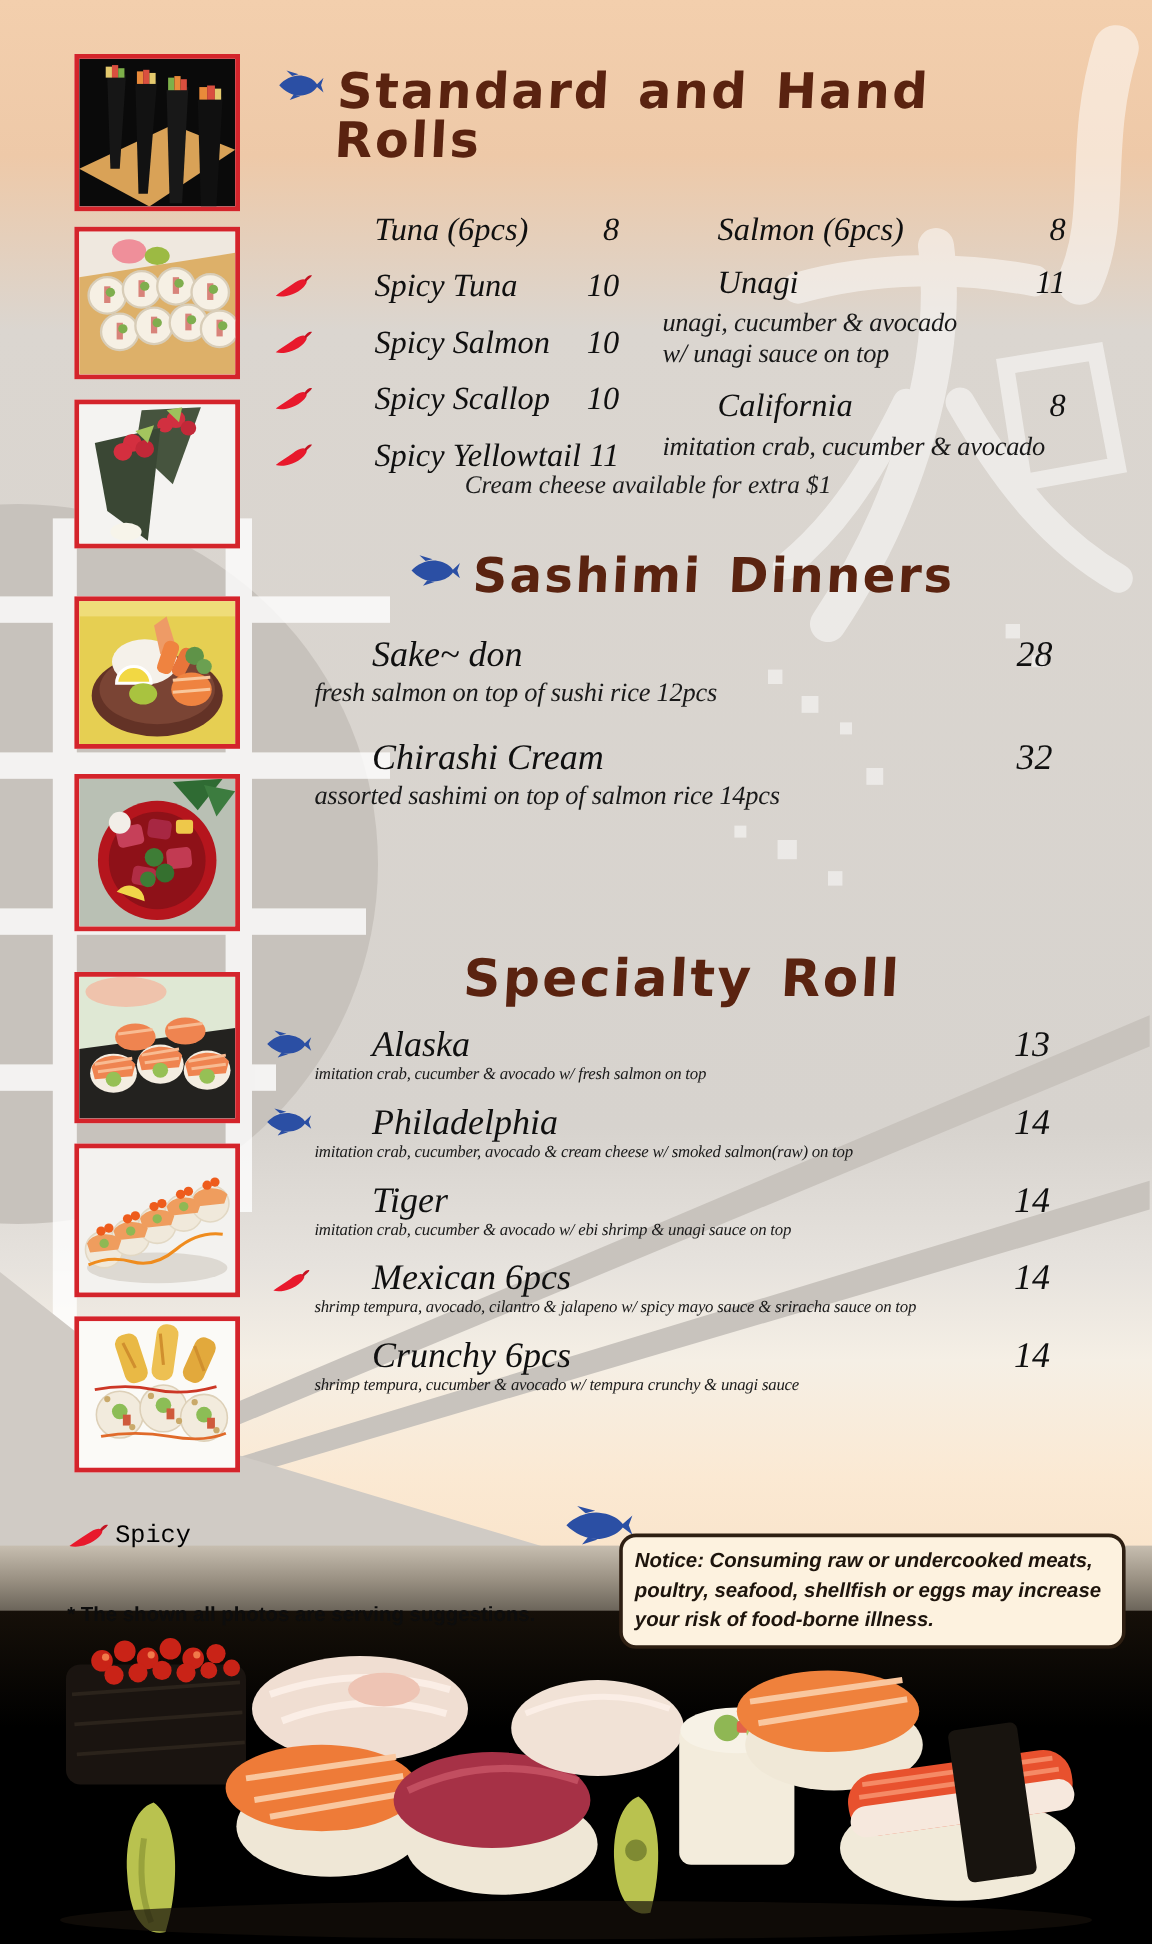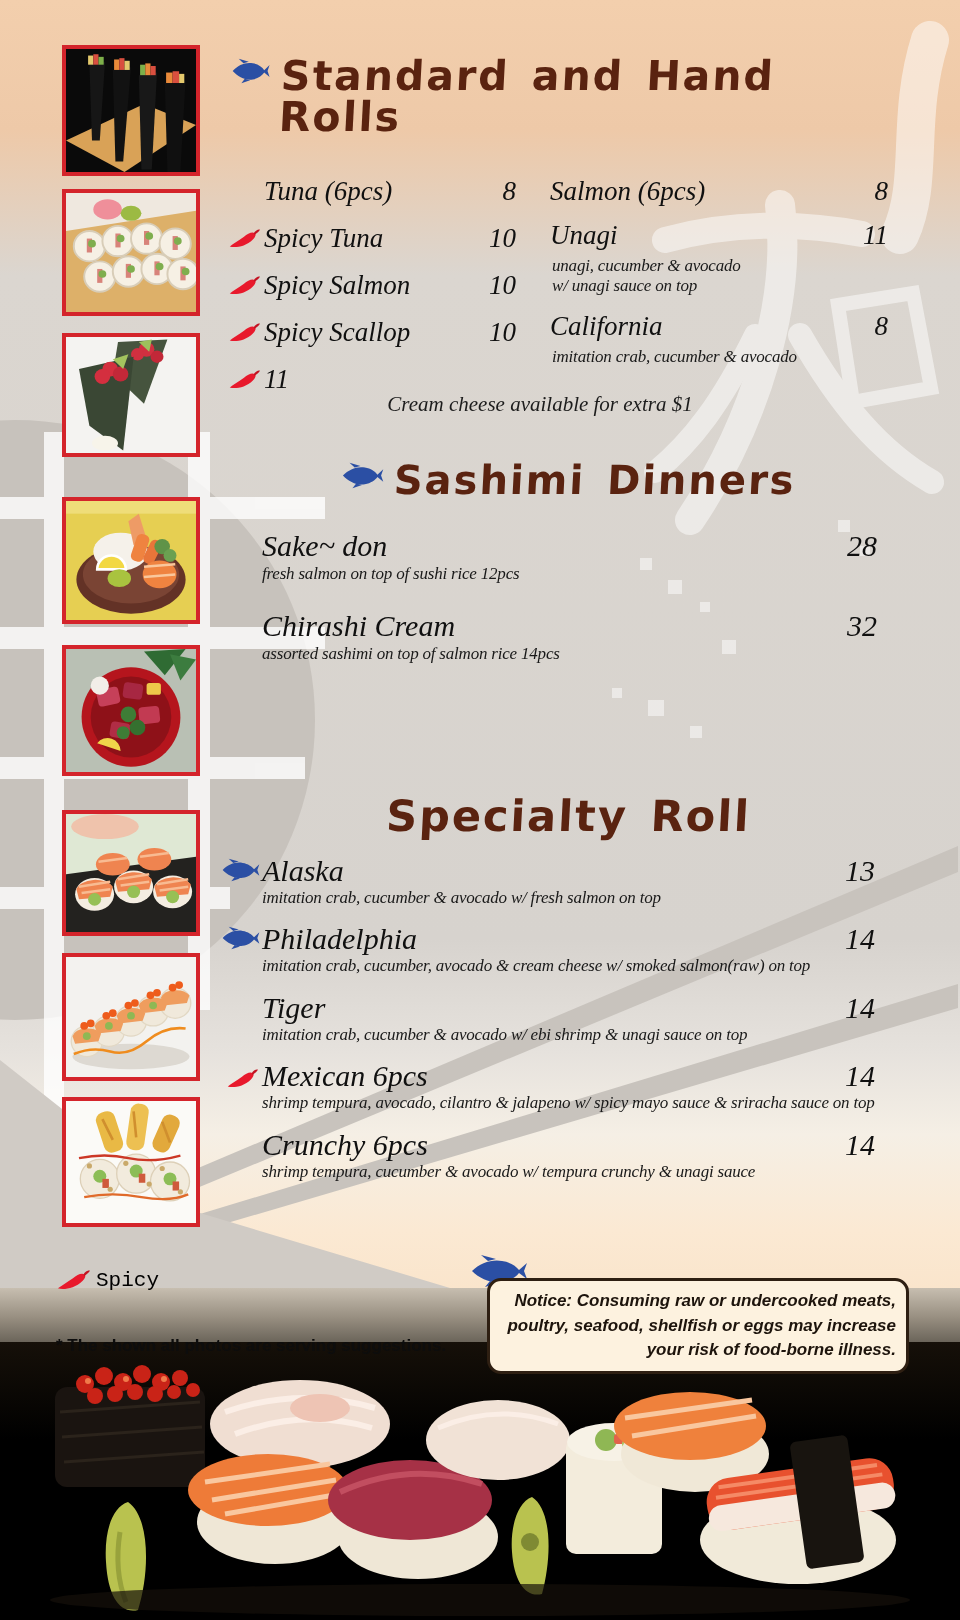--- a/index.html
+++ b/index.html
@@ -12,24 +12,24 @@
   .photo{position:absolute;left:62px;width:138px;border:4px solid #d4242b;background:#fff;box-sizing:border-box;}
   .photo svg{display:block;width:100%;height:100%;}
   
   .sec{position:absolute;}
   .sec-header{display:flex;align-items:flex-start;gap:10px;}
   .sec-title{font-family:"DejaVu Sans",sans-serif;font-weight:bold;color:#5a2310;
     letter-spacing:2px;word-spacing:6px;transform:skewX(-3deg);line-height:1;}
   .fish{display:inline-block;}
   .fish svg,.chili svg{display:block;width:100%;height:100%;}
   .mi{position:relative;}
-  .mi-row{display:flex;justify-content:space-between;align-items:baseline;}
+  .mi-row{display:flex;justify-content:space-between;align-items:baseline;margin-left:48px;}
   .mi-name{font-style:italic;color:#101010;}
   .mi-price{font-style:italic;color:#101010;}
-  .mi-desc{font-style:italic;font-size:17px;line-height:1.2;color:#191919;white-space:pre-line;letter-spacing:-0.2px;}
+  .mi-desc{font-style:italic;font-size:22px;line-height:1.2;color:#191919;white-space:pre-line;letter-spacing:-0.2px;}
   .icon{position:absolute;}
   
   #sec-standard{left:230px;top:56px;width:662px;}
   #sec-standard .sec-title{font-size:41px;}
   .std-cols{display:flex;margin-top:34px;}
   .col-l{width:252px;margin-left:34px;}
   .col-r{width:338px;margin-left:34px;}
   .col-l .mi-name,.col-l .mi-price,.col-r .mi-name,.col-r .mi-price{font-size:27px;line-height:38px;}
   .col-l .mi{margin-bottom:9px;}
   .col-r .mi{margin-bottom:6px;}
@@ -43,32 +43,32 @@
   #sec-sashimi .items{margin-top:28px;}
   #sec-sashimi .mi-name,#sec-sashimi .mi-price{font-size:30px;line-height:36px;}
   #sec-sashimi .mi{margin-bottom:24px;}
   
   #sec-specialty{left:262px;top:795px;width:613px;}
   #sec-specialty .sec-title{font-size:43px;text-align:center;}
   #sec-specialty .sec-header{justify-content:center;}
   #sec-specialty .items{margin-top:16px;}
   #sec-specialty .mi-name,#sec-specialty .mi-price{font-size:30px;line-height:34px;}
   #sec-specialty .mi{margin-bottom:14px;}
-  #sec-specialty .mi-desc{font-size:17px;}
+  #sec-specialty .mi-desc{font-size:14px;}
   
   .legend{position:absolute;left:56px;top:1268px;}
   .legend-row{display:flex;align-items:center;gap:6px;}
   .legend-chili{width:34px;height:24px;}
   .legend-label{font-family:Liberation Mono, monospace;font-size:21px;color:#000;}
   .photos-note{position:absolute;left:56px;top:1296px;font-family:Liberation Sans, sans-serif;
     font-weight:600;font-size:17px;color:#0d0d0d;margin-top:40px;}
-  .notice-box{position:absolute;left:487px;top:1278px;width:396px;background:#fdf2df;
+  .notice-box{position:absolute;left:516px;top:1278px;width:396px;background:#fdf2df;
     border:3px solid #2e1f12;border-radius:14px;padding:8px 10px;
     font-family:"Liberation Sans",sans-serif;font-style:italic;font-weight:600;
-    font-size:17px;line-height:1.45;color:#1d140c;text-align:right;}
+    font-size:17px;line-height:1.45;color:#1d140c;text-align:left;}
   .notice-fish{position:absolute;left:468px;top:1254px;width:60px;height:34px;}
   
   .band{position:absolute;left:0;top:1288px;width:960px;height:332px;
     background:linear-gradient(180deg,#c7beb0 0%,#978e80 9%,#555047 20%,#131008 32%,#000 40%);}
   .platter{position:absolute;left:0;top:1342px;width:960px;height:278px;}
   .platter svg{display:block;width:100%;height:100%;}
 </style>
 </head>
 <body>
 
@@ -374,20 +374,21 @@
             </div>
           </div>
           <div class="mi">
             <span class="icon chili" style="left: -36px; top: 8px; width: 32px; height: 23px;">
               <svg viewBox="0 0 36 26" preserveAspectRatio="none">
                 <path d="M2 22 C8 24 20 22 28 14 C31 11 32 8 30 7 C27 5 22 8 18 11 C12 15 6 19 2 22 Z" fill="#e8192c"></path>
                 <path d="M29 7 C31 4 34 2 36 3 C34 6 32 7 30 9 Z" fill="#c31322"></path>
               </svg>
             </span>
             <div class="mi-row">
+              <span class="mi-name">Spicy Yellowtail</span>
               <span class="mi-price">11</span>
             </div>
           </div>
         </div>
       <div class="col-r" id="std-col-right">
           <div class="mi">
             <div class="mi-row">
               <span class="mi-name">Salmon (6pcs)</span>
               <span class="mi-price">8</span>
             </div>

